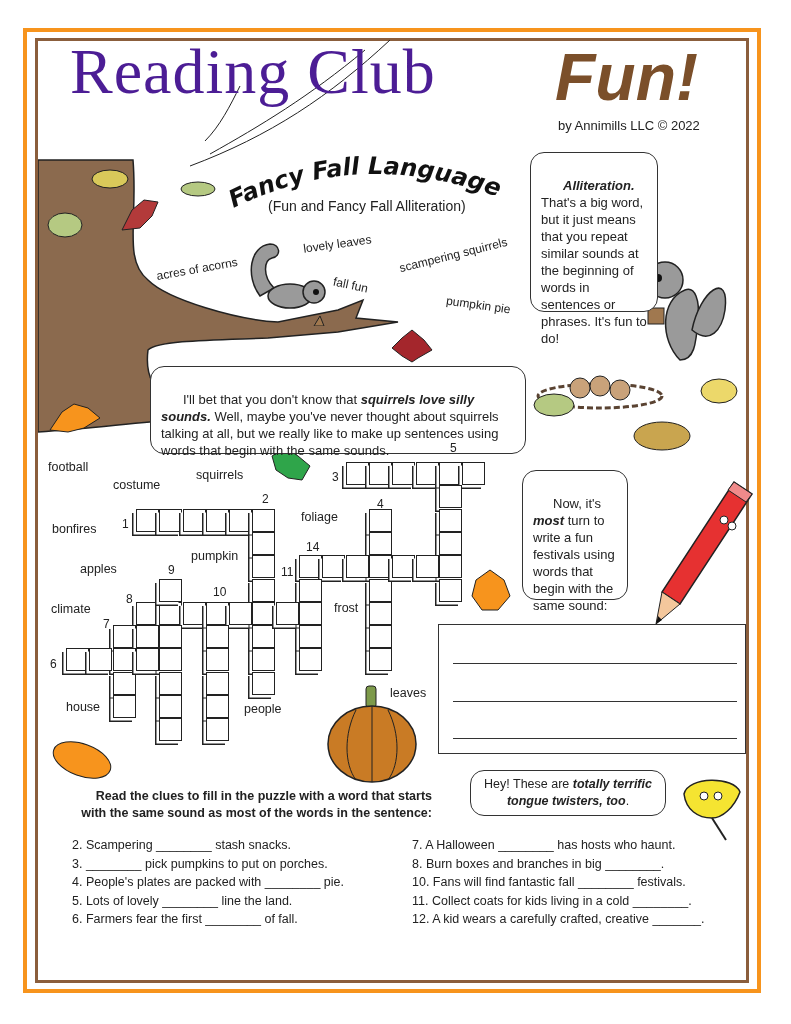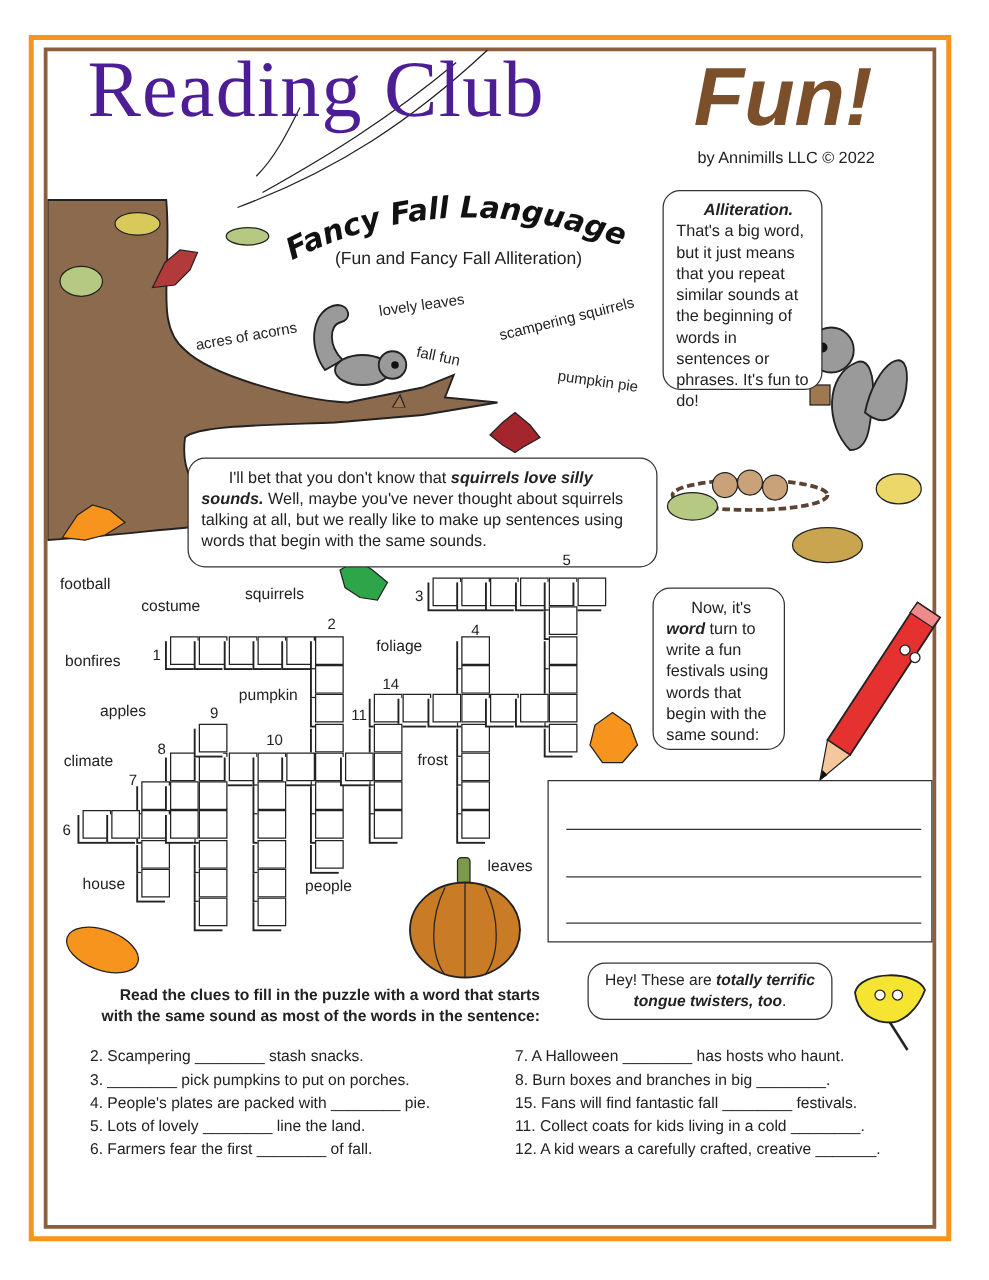--- a/index.html
+++ b/index.html
@@ -5,21 +5,21 @@
   html,body{margin:0;padding:0;background:#fff;}
   body{width:791px;height:1024px;position:relative;overflow:hidden;font-family:"Liberation Sans",sans-serif;color:#222;}
   .frame-outer{position:absolute;left:23px;top:28px;width:738px;height:965px;border:4px solid #f7941d;box-sizing:border-box;}
   .frame-inner{position:absolute;left:35px;top:38px;width:714px;height:945px;border:3px solid #8b5e3c;box-sizing:border-box;}
   .title{position:absolute;left:70px;top:40px;font-family:"Liberation Serif",serif;font-size:64px;color:#4c1d95;letter-spacing:1px;line-height:1;}
   .title-fun{position:absolute;left:555px;top:44px;font-family:"Liberation Sans",sans-serif;font-weight:bold;font-style:italic;font-size:66px;color:#7b4f2a;line-height:1;}
   .byline{position:absolute;left:558px;top:118px;font-size:13px;color:#222;}
   .subtitle-arc{position:absolute;left:220px;top:148px;width:320px;height:70px;}
   .subtitle-paren{position:absolute;left:268px;top:198px;font-size:14px;}
   .phrase{position:absolute;font-size:12px;white-space:nowrap;}
-  .bubble{position:absolute;border:1.5px solid #333;border-radius:14px;background:#fff;font-size:13px;line-height:17px;padding:6px 10px;box-sizing:border-box;}
+  .bubble{position:absolute;border:1.5px solid #333;border-radius:14px;background:#fff;font-size:13px;line-height:17px;padding:24px 10px;box-sizing:border-box;}
   .clue-word{position:absolute;font-size:12.5px;white-space:nowrap;}
   .num{position:absolute;font-size:12px;}
   .cell{position:absolute;width:23px;height:23px;box-sizing:border-box;border:1.5px solid #222;background:#fff;box-shadow:-3px 3px 0 -0.5px #fff,-4px 4px 0 0 #222;}
   .writing-box{position:absolute;left:438px;top:624px;width:308px;height:130px;border:1.5px solid #333;box-sizing:border-box;}
   .line{position:absolute;left:14px;right:8px;height:0;border-top:1.5px solid #333;}
   .instr{position:absolute;left:72px;top:788px;width:360px;font-size:12.5px;font-weight:bold;text-align:right;line-height:17px;}
   .clues{position:absolute;font-size:12.5px;line-height:18.5px;}
   .clues div{white-space:nowrap;}
 </style>
 </head>
@@ -142,21 +142,21 @@
 
 <div class="bubble" style="left:530px;top:152px;width:128px;height:160px;">
   <span style="padding-left:22px;"></span><b><i>Alliteration.</i></b><span> That's a big word, but it just means that you repeat similar sounds at the beginning of words in sentences or phrases. It's fun to do!</span>
 </div>
 
 <div class="bubble" style="left:150px;top:366px;width:376px;height:88px;">
   <span style="padding-left:22px;"></span><span>I'll bet that you don't know that </span><b><i>squirrels love silly sounds.</i></b><span> Well, maybe you've never thought about squirrels talking at all, but we really like to make up sentences using words that begin with the same sounds.</span>
 </div>
 
 <div class="bubble" style="left:522px;top:470px;width:106px;height:130px;">
-  <span style="padding-left:20px;"></span><span>Now, it's </span><b><i>word</i></b><span> turn to write a fun festivals using words that begin with the same sound:</span>
+  <span style="padding-left:20px;"></span><span>Now, it's </span><b><i>most</i></b><span> turn to write a fun festivals using words that begin with the same sound:</span>
 </div>
 
 <div class="bubble" style="left:470px;top:770px;width:196px;height:46px;text-align:center;font-size:12.5px;padding:5px 6px;">
   <span>Hey! These are </span><b><i>totally terrific tongue twisters, too</i></b><span>.</span>
 </div>
 
 <div class="clue-word" style="left:48px;top:460px;">football</div>
 <div class="clue-word" style="left:113px;top:478px;">costume</div>
 <div class="clue-word" style="left:196px;top:468px;">squirrels</div>
 <div class="clue-word" style="left:52px;top:522px;">bonfires</div>
@@ -261,16 +261,16 @@
 <div class="clues" style="left:72px;top:836px;">
   <div>2. Scampering ________ stash snacks.</div>
   <div>3. ________ pick pumpkins to put on porches.</div>
   <div>4. People's plates are packed with ________ pie.</div>
   <div>5. Lots of lovely ________ line the land.</div>
   <div>6. Farmers fear the first ________ of fall.</div>
 </div>
 <div class="clues" style="left:412px;top:836px;">
   <div>7. A Halloween ________ has hosts who haunt.</div>
   <div>8. Burn boxes and branches in big ________.</div>
-  <div>15. Fans will find fantastic fall ________ festivals.</div>
+  <div>10. Fans will find fantastic fall ________ festivals.</div>
   <div>11. Collect coats for kids living in a cold ________.</div>
   <div>12. A kid wears a carefully crafted, creative _______.</div>
 </div>
 
 </body></html>

